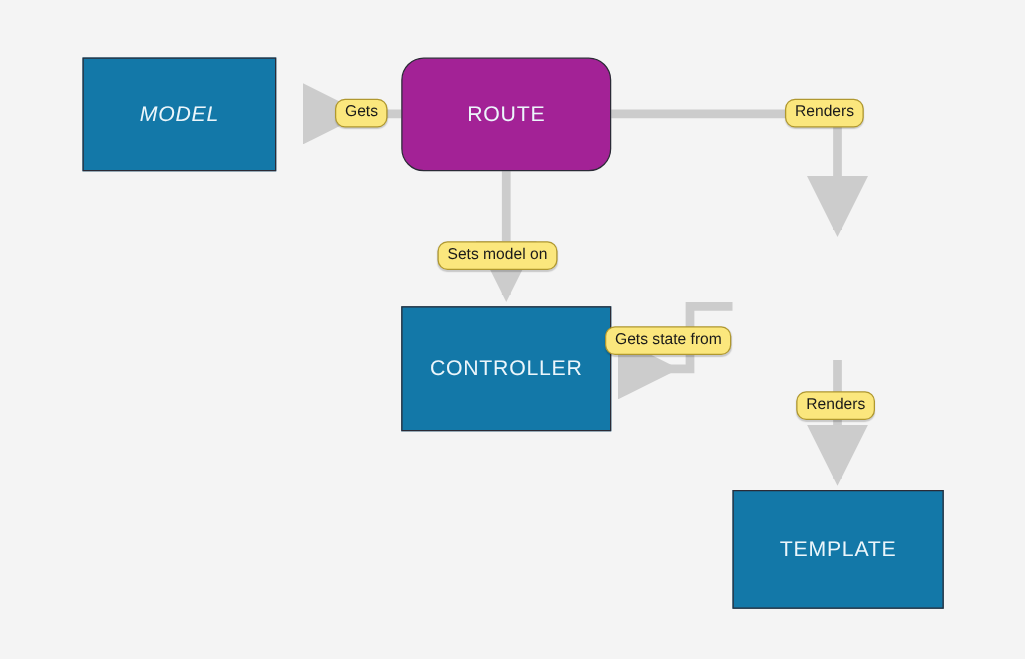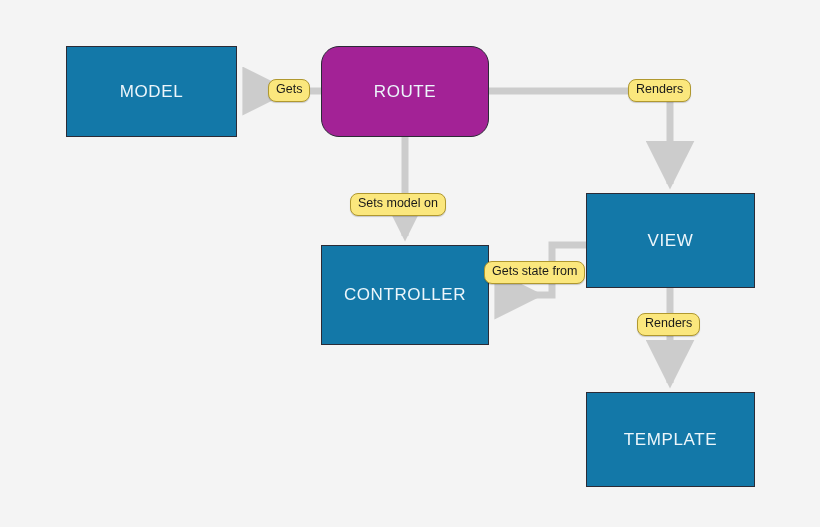--- a/index.html
+++ b/index.html
@@ -87,35 +87,32 @@
 
     <g>
       <path d="M 586,245 L 552,245 L 552,295 L 500,295" stroke="#cccccc" stroke-width="7" fill="none" stroke-linejoin="miter" marker-end="url(#head-left)"></path>
     </g>
 
     <g>
       <path d="M 670,288 L 670,383" stroke="#cccccc" stroke-width="7" fill="none" marker-end="url(#head-down)"></path>
     </g>
   </svg>
 
-  <div class="node node-blue" style="left:66px; top:46px; width:171px; height:91px;">
+  <div class="node node-blue" style="left:66px; top:46px; width:155px; height:91px;font-style:italic;">
     <span>MODEL</span>
   </div>
 
   <div class="node node-magenta" style="left:321px; top:46px; width:168px; height:91px;border-radius:18px;">
     <span>ROUTE</span>
   </div>
 
   <div class="node node-blue" style="left:321px; top:245px; width:168px; height:100px;text-align:right;">
     <span>CONTROLLER</span>
   </div>
 
-  <div class="node node-blue" style="left:586px; top:193px; width:169px; height:95px;">
-    <span>VIEW</span>
-  </div>
 
   <div class="node node-blue" style="left:586px; top:392px; width:169px; height:95px;">
     <span>TEMPLATE</span>
   </div>
 
   <div class="edge-label" style="left:268px; top:79px;">Gets</div>
 
   <div class="edge-label" style="left:350px; top:193px;">Sets model on</div>
 
   <div class="edge-label" style="left:628px; top:79px;">Renders</div>

